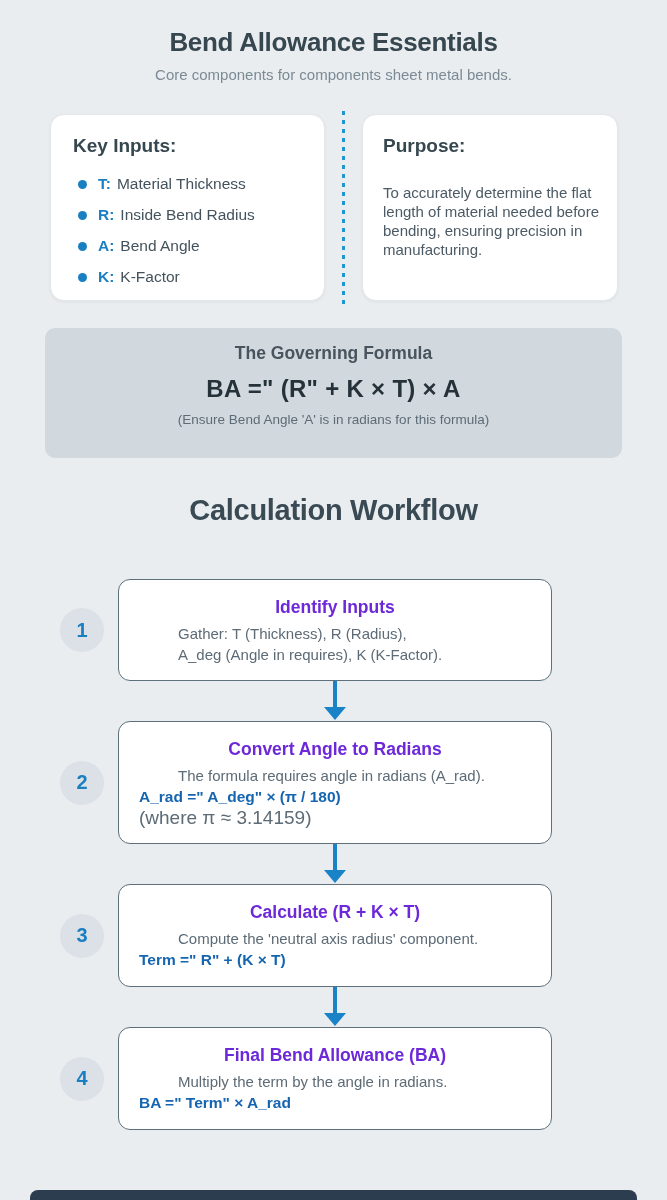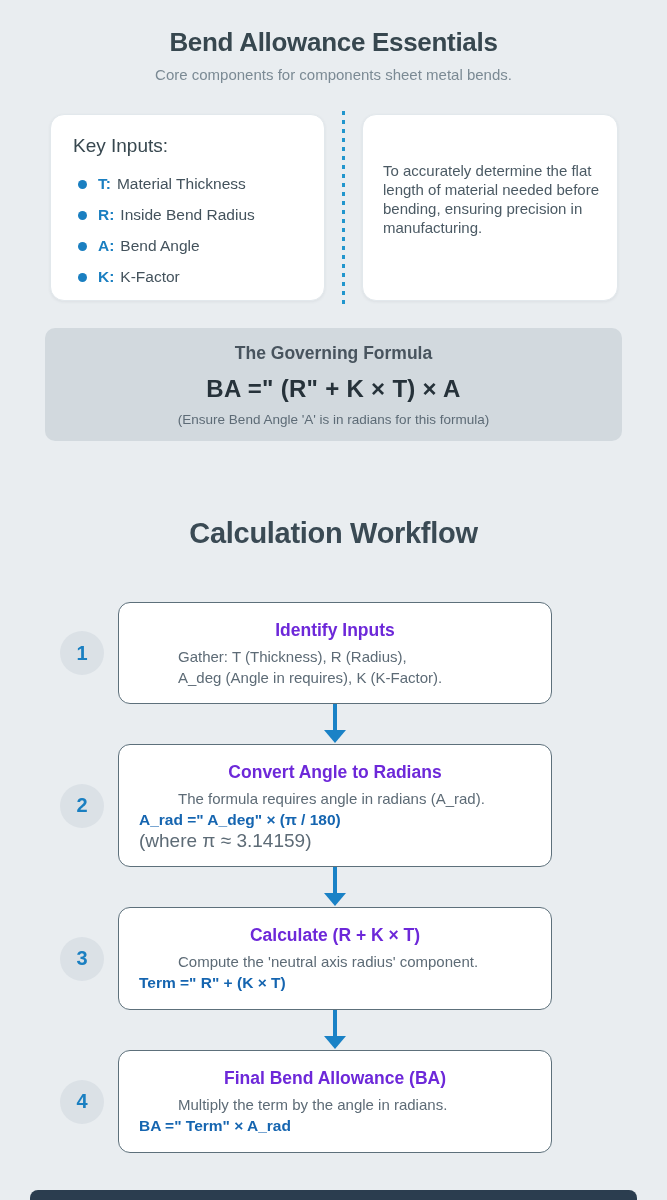--- a/index.html
+++ b/index.html
@@ -16,43 +16,43 @@
   .subtitle { font-size:15px; color:#7b8a94; margin-top:8px; }
 
   .top-row { display:flex; margin:31px 45px 0 50px; align-items:stretch; }
   .card {
     background:#ffffff; border-radius:14px;
     border:1px solid #e2e8ec;
     box-shadow:0 1px 3px rgba(60,80,95,0.08);
   }
   .key-card { width:275px; height:187px; padding:20px 18px 0 22px; }
   .purpose-card { width:256px; height:187px; padding:20px 16px 0 20px; }
-  .card-heading { font-size:19px; font-weight:normal; color:#37474f; }
+  .card-heading { font-size:19px; font-weight:bold; color:#37474f; }
   .ki-list { margin-top:18px; }
   .ki-item { display:flex; align-items:center; margin-bottom:13px; font-size:15.5px; color:#43525c; }
   .bullet { width:9px; height:9px; border-radius:50%; background:#1a7fc1; margin:0 11px 0 5px; flex:none; }
   .ki-key { color:#1a7fc1; font-weight:bold; margin-right:6px; }
   .purpose-text { margin-top:26px; font-size:15px; line-height:19px; color:#4b5a64; width:222px; }
 
   .divider-wrap { flex:none; width:37px; display:flex; justify-content:center; }
   .v-dashes {
     width:3px; margin-top:-3px; margin-bottom:-3px;
     background:repeating-linear-gradient(to bottom,#2196cd 0 4.5px,transparent 4.5px 9px);
   }
 
   .formula-box {
-    margin:27px 45px 0 45px; height:113px;
+    margin:27px 45px 0 45px; height:130px;
     background:#d2d9de; border-radius:10px;
     text-align:center; padding-top:15px;
   }
   .formula-heading { font-size:17.5px; font-weight:bold; color:#48545e; }
   .formula-main { font-size:24px; font-weight:bold; color:#26323a; margin-top:11px; letter-spacing:0.3px; }
   .formula-note { font-size:13.5px; color:#5d6b76; margin-top:9px; }
 
-  .workflow-heading { text-align:center; font-size:29px; font-weight:bold; color:#3a4a54; margin-top:76px; letter-spacing:-0.3px; }
+  .workflow-heading { text-align:center; font-size:29px; font-weight:bold; color:#3a4a54; margin-top:36px; letter-spacing:-0.3px; }
 
   .steps { margin:52px 0 0 118px; width:434px; }
   .step { position:relative; }
   .step-card {
     background:#ffffff; border:1.5px solid #5d707b; border-radius:12px;
     padding:15px 20px 15px 20px;
   }
   .step-num {
     position:absolute; left:-58px; top:50%; transform:translateY(-50%);
     width:44px; height:44px; border-radius:50%; background:#dbe1e6;
@@ -111,20 +111,21 @@
         <span>K-Factor</span>
       </div>
     </div>
   </div>
 
   <div class="divider-wrap">
     <div class="v-dashes"></div>
   </div>
 
   <div class="card purpose-card">
+    <div class="card-heading">Purpose:</div>
     <div class="purpose-text">To accurately determine the flat length of material needed before bending, ensuring precision in manufacturing.</div>
   </div>
 </div>
 
 <div class="formula-box">
   <div class="formula-heading">The Governing Formula</div>
   <div class="formula-main">BA =" (R" + K × T) × A</div>
   <div class="formula-note">(Ensure Bend Angle 'A' is in radians for this formula)</div>
 </div>
 

